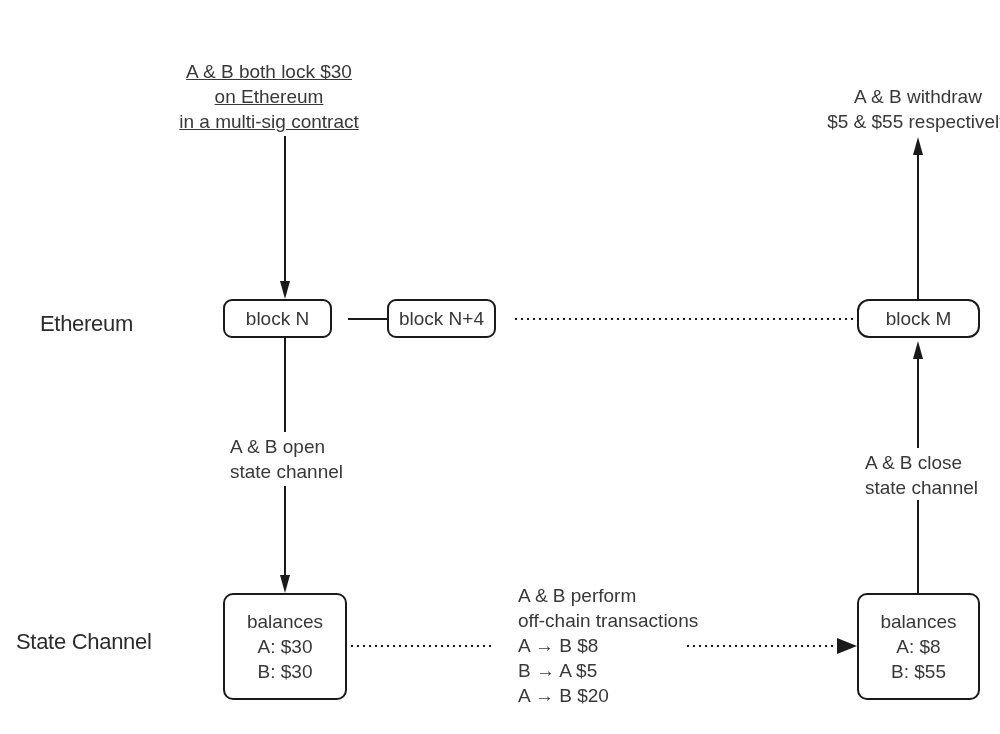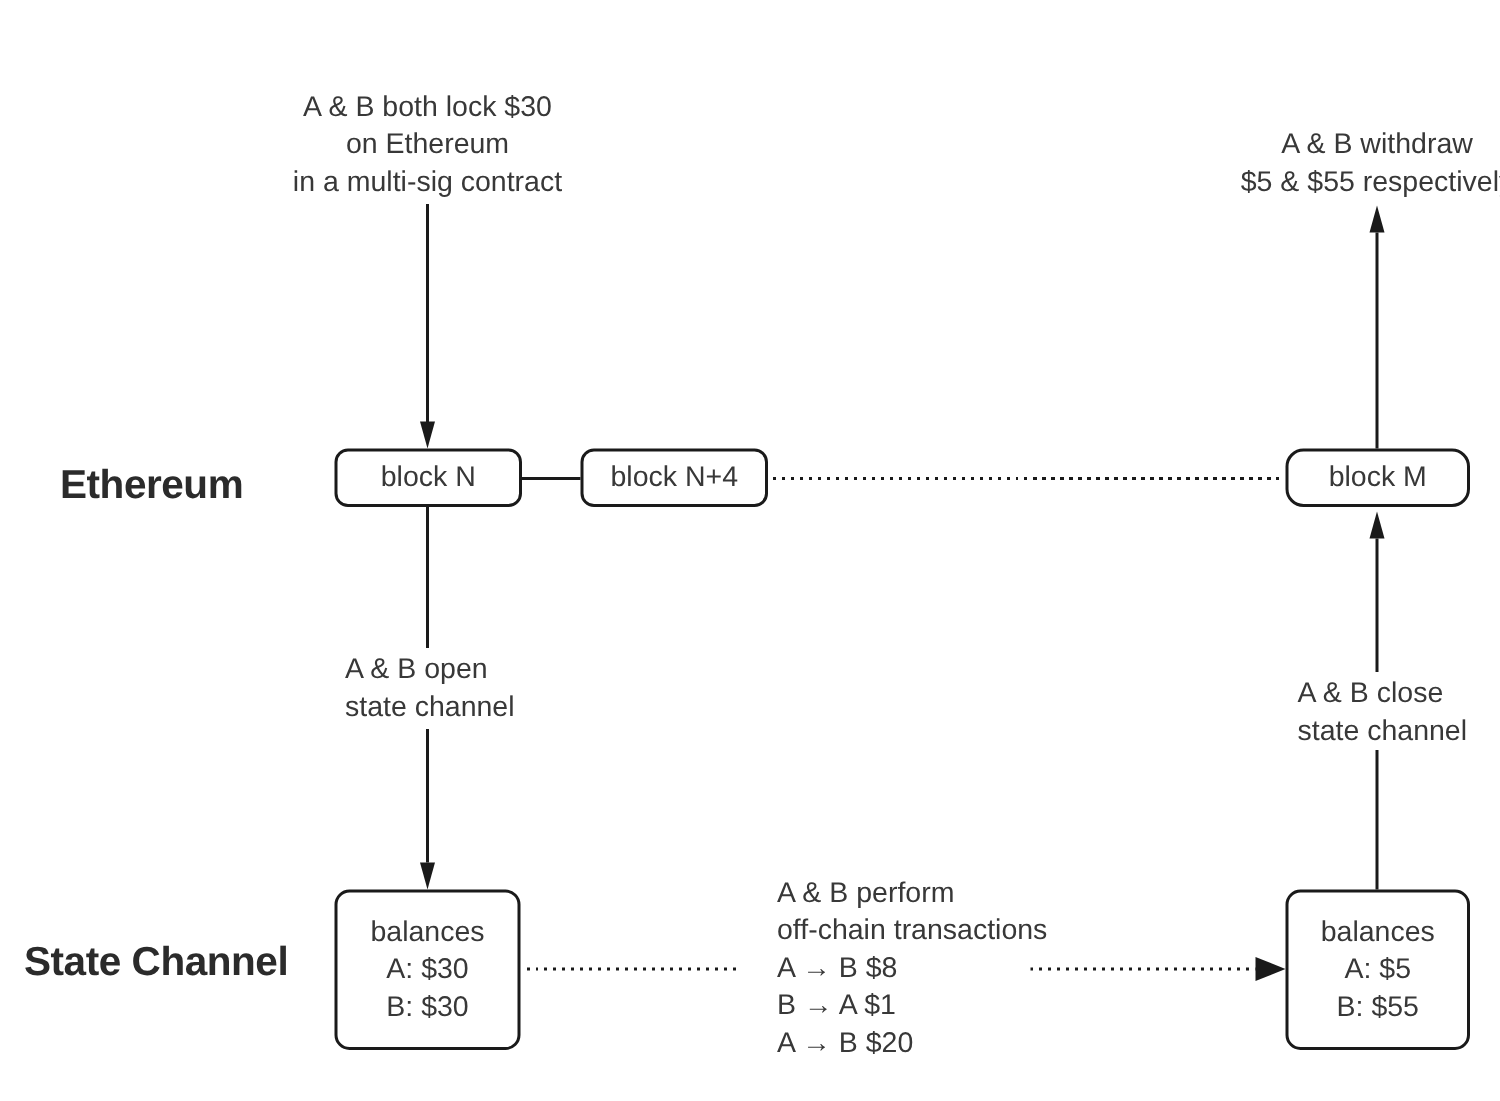--- a/index.html
+++ b/index.html
@@ -16,63 +16,63 @@
     width:1000px;height:734px;
     background:var(--background);
     overflow:hidden;
     font-family:"Liberation Sans","DejaVu Sans",sans-serif;
     color:var(--text);
     font-size:19px;
     line-height:25px;
   }
   .lane-label{
     position:absolute;
-    font-weight:bold;
-    font-size:27px;
+    font-weight:normal;
+    font-size:22px;
     line-height:31px;
     color:var(--label);
     white-space:nowrap;
     letter-spacing:-0.3px;
   }
   .note{position:absolute;}
   .note div{white-space:nowrap;}
   .note.center{text-align:center;}
   .node{
     position:absolute;
     box-sizing:border-box;
     background:var(--node-fill);
     border:2.5px solid var(--node-border);
     display:flex;
     flex-direction:column;
     align-items:center;
     justify-content:center;
     text-align:center;
   }
-  .block{border-radius:9px;width:125px;height:39px;}
+  .block{border-radius:9px;width:109px;height:39px;}
   .balances{border-radius:10px;width:124px;height:107px;}
   .vline{position:absolute;width:2px;background:var(--line);}
   .hline{position:absolute;height:2px;background:var(--line);}
   .dotline{
     position:absolute;height:2px;
     background:repeating-linear-gradient(to right, var(--line) 0 2px, transparent 2px 6px);
   }
   .ah{position:absolute;width:0;height:0;}
   .ah-down{border-left:5px solid transparent;border-right:5px solid transparent;border-top:18px solid var(--line);}
   .ah-up{border-left:5px solid transparent;border-right:5px solid transparent;border-bottom:18px solid var(--line);}
   .ah-right{border-top:8px solid transparent;border-bottom:8px solid transparent;border-left:20px solid var(--line);}
 </style>
 </head>
 <body>
 
 <div class="canvas">
 
   <div class="lane-label" style="left:40px;top:308px;">Ethereum</div>
   <div class="lane-label" style="left:16px;top:626px;">State Channel</div>
 
-  <div class="note center" style="left:135px;top:59px;width:300px;">
+  <div class="note center" style="left:119px;top:59px;width:300px;text-decoration:underline;">
     <div>A &amp; B both lock $30</div>
     <div>on Ethereum</div>
     <div>in a multi-sig contract</div>
   </div>
 
   <div class="note center" style="left:768px;top:84px;width:300px;">
     <div>A &amp; B withdraw</div>
     <div>$5 &amp; $55 respectively</div>
   </div>
 
@@ -83,21 +83,21 @@
 
   <div class="note" style="left:865px;top:450px;">
     <div>A &amp; B close</div>
     <div>state channel</div>
   </div>
 
   <div class="note" style="left:518px;top:583px;">
     <div>A &amp; B perform</div>
     <div>off-chain transactions</div>
     <div>A → B $8</div>
-    <div>B → A $1</div>
+    <div>B → A $5</div>
     <div>A → B $20</div>
   </div>
 
   <div class="vline" style="left:284px;top:136px;height:146px;"></div>
   <div class="ah ah-down" style="left:280px;top:281px;"></div>
 
   <div class="node block" style="left:223px;top:299px;">
     <span>block N</span>
   </div>
   <div class="hline" style="left:348px;top:318px;width:39px;"></div>
@@ -118,21 +118,21 @@
     <div>A: $30</div>
     <div>B: $30</div>
   </div>
 
   <div class="dotline" style="left:351px;top:645px;width:143px;"></div>
   <div class="dotline" style="left:687px;top:645px;width:150px;"></div>
   <div class="ah ah-right" style="left:837px;top:638px;"></div>
 
   <div class="node balances" style="left:857px;top:593px;width:123px;">
     <div>balances</div>
-    <div>A: $5</div>
+    <div>A: $8</div>
     <div>B: $55</div>
   </div>
 
   <div class="vline" style="left:917px;top:500px;height:93px;"></div>
   <div class="vline" style="left:917px;top:359px;height:89px;"></div>
   <div class="ah ah-up" style="left:913px;top:341px;"></div>
 
   <div class="vline" style="left:917px;top:155px;height:144px;"></div>
   <div class="ah ah-up" style="left:913px;top:137px;"></div>
 

